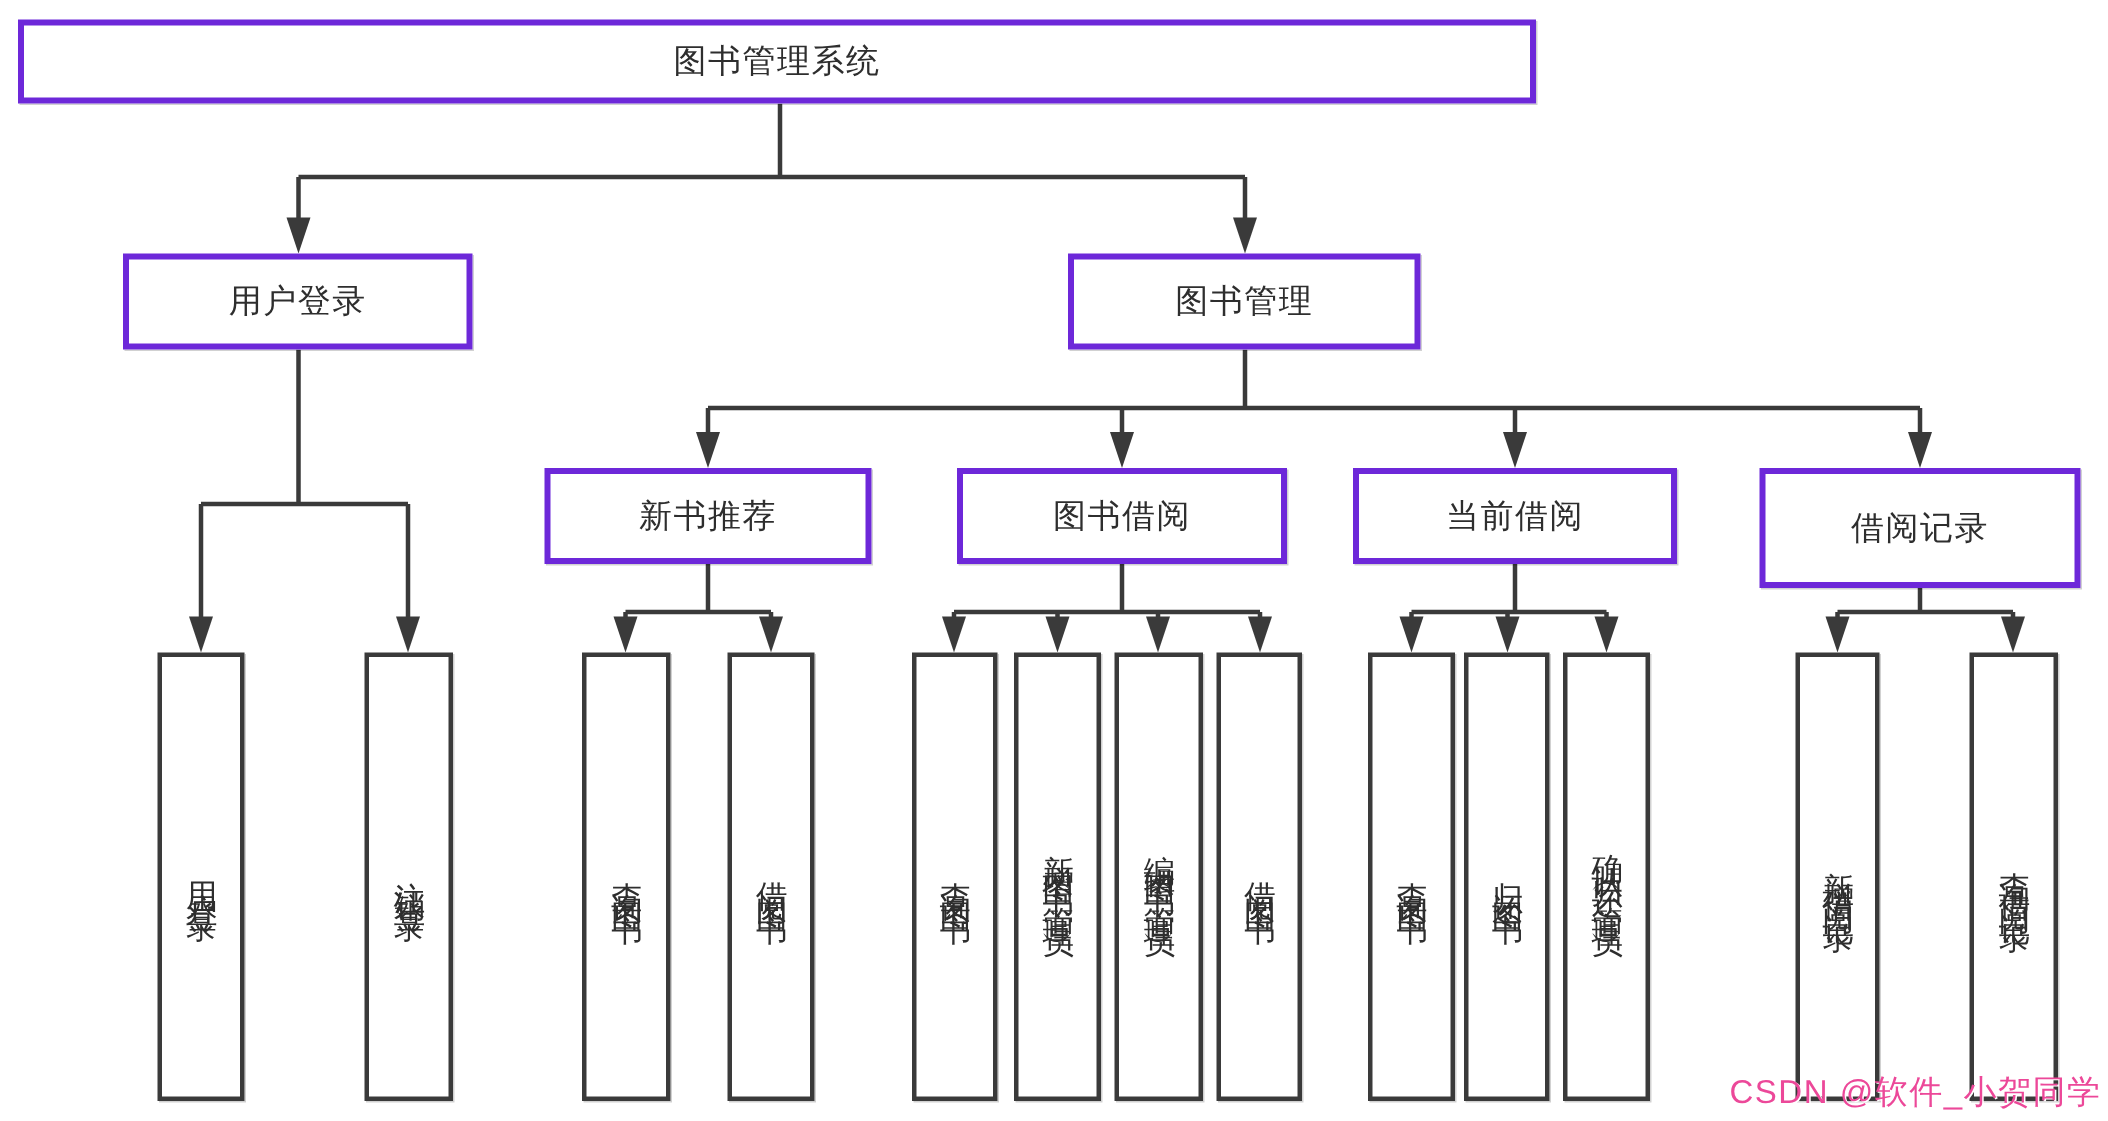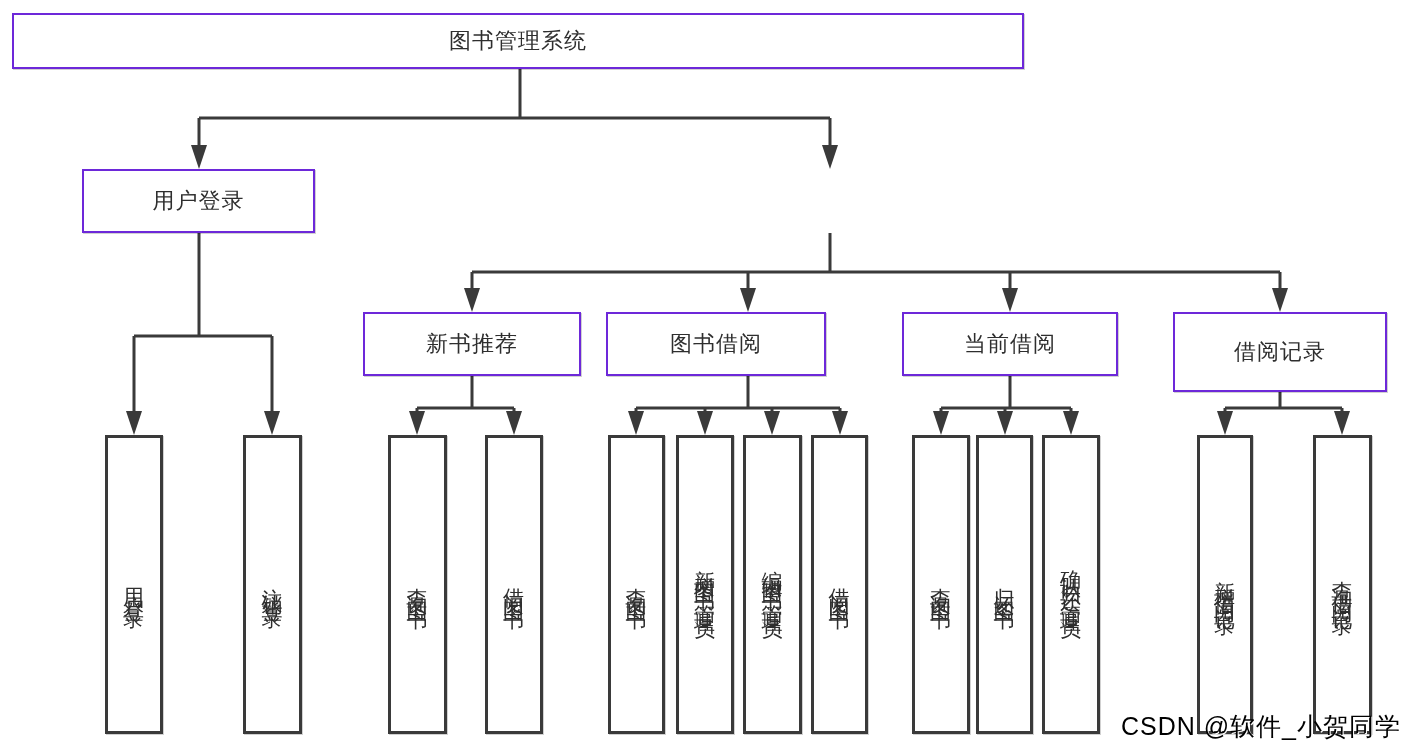--- a/index.html
+++ b/index.html
@@ -4,39 +4,39 @@
 <style>
   html,body{margin:0;padding:0;background:#ffffff;}
   body{
     width:1405px;height:747px;position:relative;overflow:hidden;
     font-family:"Liberation Sans","DejaVu Sans",sans-serif;
   }
   #stage{position:absolute;inset:0;width:1405px;height:747px;}
   svg.connectors{position:absolute;left:0;top:0;z-index:1;}
   .node{
     position:absolute;box-sizing:border-box;background:#ffffff;
-    border:2px solid #6d28d9;z-index:2;
+    border:4px solid #6d28d9;z-index:2;
     display:flex;align-items:center;justify-content:center;
     color:#2e2e2e;font-size:22px;letter-spacing:1px;
     box-shadow:1px 1px 0 rgba(0,0,0,0.18);
   }
   .leaf{
     position:absolute;box-sizing:border-box;background:#ffffff;
     border:3px solid #3a3a3a;z-index:2;
     display:flex;align-items:center;justify-content:center;
     box-shadow:1px 1px 0 rgba(0,0,0,0.18);
   }
   .leaf .vtext{
     writing-mode:vertical-rl;text-orientation:mixed;
     color:#2e2e2e;font-size:21px;letter-spacing:7px;line-height:1;
     white-space:nowrap;
   }
   .watermark{
     position:absolute;right:4px;bottom:4px;z-index:3;
-    font-size:25px;color:#000000;letter-spacing:1px;
+    font-size:22px;color:#ec4899;letter-spacing:1px;
     text-shadow:1px 1px 0 #ffffff;
   }
 </style>
 </head>
 <body>
 
 <div id="stage">
 
   <svg class="connectors" width="1405" height="747" viewBox="0 0 1405 747">
     <g stroke="#3a3a3a" stroke-width="3" fill="none">
@@ -77,23 +77,24 @@
       <polygon points="1005,435 997,411 1013,411"></polygon>
       <polygon points="1071,435 1063,411 1079,411"></polygon>
       <polygon points="1225,435 1217,411 1233,411"></polygon>
       <polygon points="1342,435 1334,411 1350,411"></polygon>
     </g>
   </svg>
 
   <div class="node" style="left:12px;top:13px;width:1012px;height:56px;">图书管理系统</div>
 
   <div class="node" style="left:82px;top:169px;width:233px;height:64px;">用户登录</div>
+  <div class="node" style="left:712px;top:169px;width:235px;height:64px;">图书管理</div>
 
   <div class="node" style="left:363px;top:312px;width:218px;height:64px;font-family:Liberation Mono, monospace;">新书推荐</div>
-  <div class="node" style="left:606px;top:312px;width:220px;height:64px;">图书借阅</div>
+  <div class="node" style="left:638px;top:312px;width:220px;height:64px;">图书借阅</div>
   <div class="node" style="left:902px;top:312px;width:216px;height:64px;">当前借阅</div>
   <div class="node" style="left:1173px;top:312px;width:214px;height:80px;">借阅记录</div>
 
   <div class="leaf" style="left:105px;top:435px;width:58px;height:299px;">
     <span class="vtext">用户登录</span>
   </div>
   <div class="leaf" style="left:243px;top:435px;width:59px;height:299px;">
     <span class="vtext">注销登录</span>
   </div>
 

